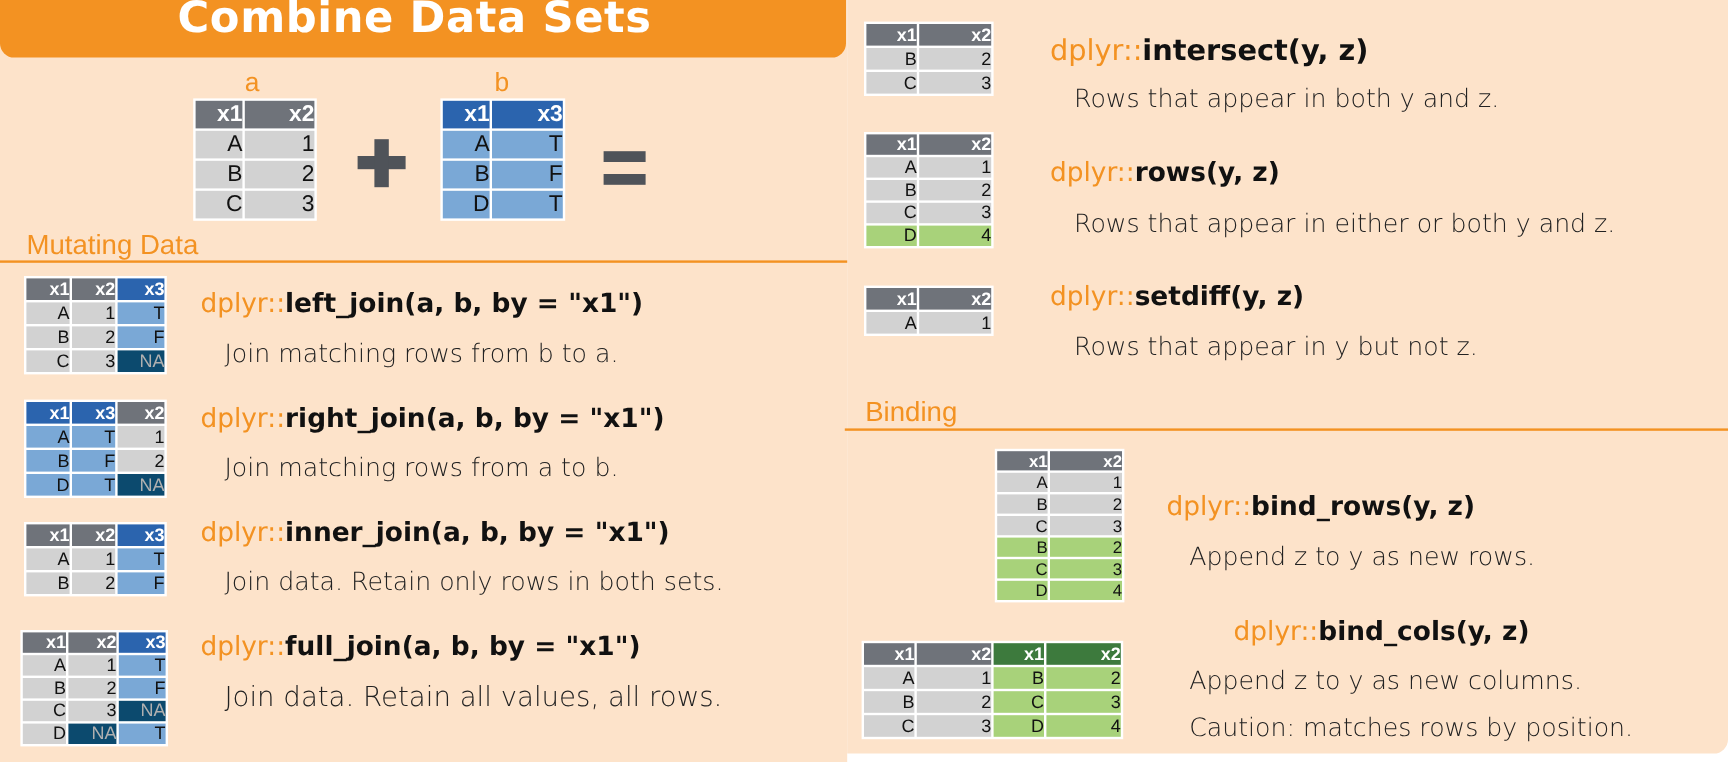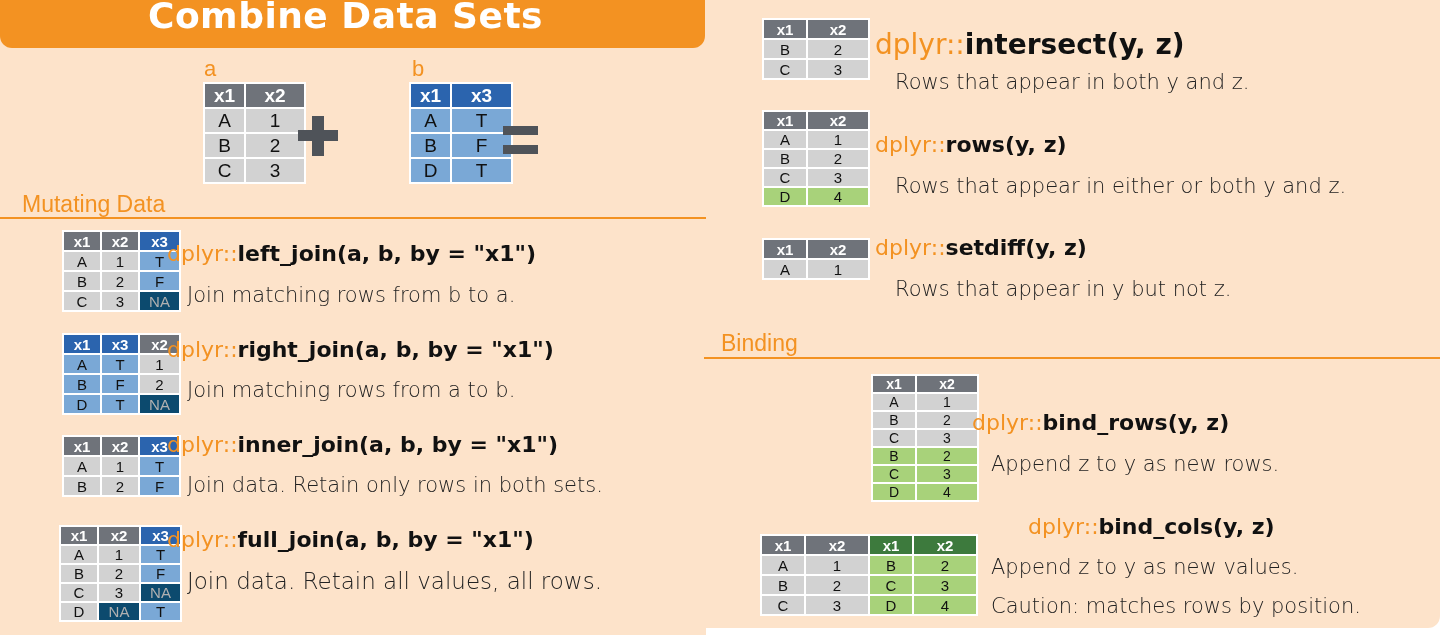--- a/index.html
+++ b/index.html
@@ -19,21 +19,21 @@
   }
   .title-banner span { position:relative; left:-7px; top:-4px; }
   .section-label {
     position:absolute; color:#f39222; font-family:"Liberation Sans", sans-serif;
     font-size:23px; font-weight:normal;
   }
   .rule { position:absolute; height:2px; background:#f39222; }
   .tbl-label { position:absolute; color:#f39222; font-family:"Liberation Sans", sans-serif; font-size:22px; }
   table.dt {
     position:absolute; border-collapse:separate; border-spacing:2px; background:#ffffff;
-    font-family:"Liberation Sans", sans-serif; text-align:center;margin-left:42px;
+    font-family:"Liberation Sans", sans-serif; text-align:right;
   }
   table.dt td { padding:0; color:#111; }
   table.dt td.h { color:#fff; font-weight:bold; }
   .hg { background:#6f737a; }
   .hb { background:#2b64ae; }
   .hdg { background:#3d7a3d; }
   .cg { background:#d2d2d2; }
   .cb { background:#7aa8d6; }
   .cgr { background:#a8d27a; }
   .cna { background:#0c4a6e; color:#b0b0b0 !important; }
@@ -232,21 +232,21 @@
   <tr style="height:18px;">
         <td class="cg">B</td>
         <td class="cg">2</td>
       </tr>
   <tr style="height:18px;">
         <td class="cg">C</td>
         <td class="cg">3</td>
       </tr>
 </tbody>
   </table>
-<div class="fn" style="left:875px;top:28px;font-size:28px;">
+<div class="fn" style="left:875px;top:28px;font-size:24px;">
   <span class="pkg">dplyr::</span><span class="name">intersect(y, z)</span>
 </div>
 <div class="desc" style="left:895px;top:70px;font-size:21px;">Rows that appear in both y and z.</div>
 
 <table class="dt" style="left:720px;top:110px;font-size:15px;">
   <tbody>
       <tr style="height:17px;">
     <td class="h hg" style="width:42px;">x1</td>
     <td class="h hg" style="width:60px;">x2</td>
   </tr>
@@ -354,14 +354,14 @@
         <td class="cg">C</td>
         <td class="cg">3</td>
         <td class="cgr">D</td>
         <td class="cgr">4</td>
       </tr>
 </tbody>
   </table>
 <div class="fn" style="left:1028px;top:514px;font-size:22px;">
   <span class="pkg">dplyr::</span><span class="name">bind_cols(y, z)</span>
 </div>
-<div class="desc" style="left:991px;top:555px;font-size:21px;">Append z to y as new values.</div>
+<div class="desc" style="left:991px;top:555px;font-size:21px;">Append z to y as new columns.</div>
 <div class="desc" style="left:991px;top:594px;font-size:21px;">Caution: matches rows by position.</div>
 
 </body></html>

